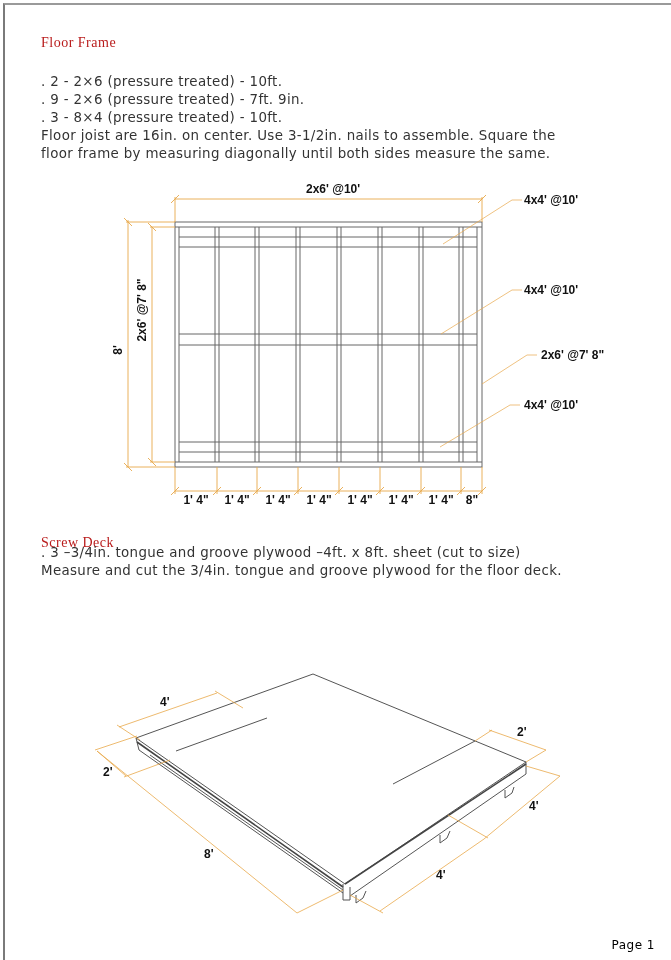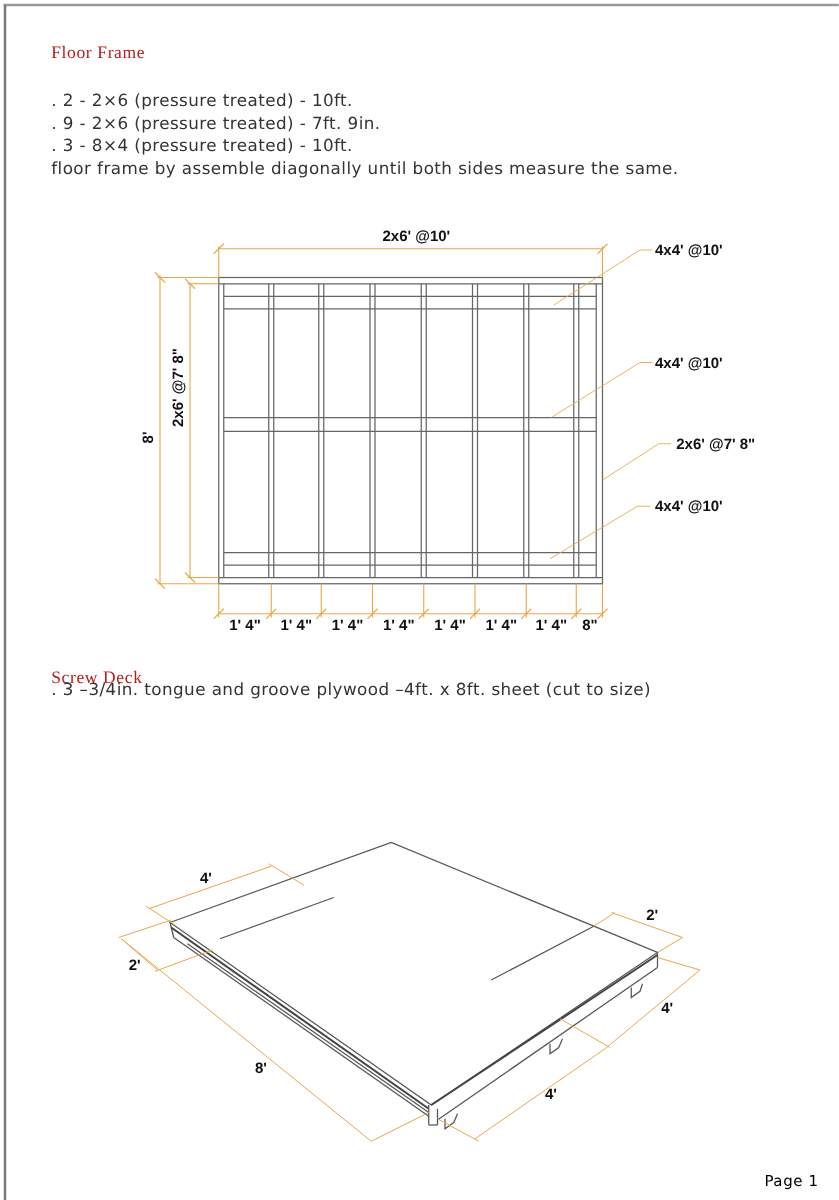--- a/index.html
+++ b/index.html
@@ -20,21 +20,22 @@
 <body>
 
 <div class="page-border"></div>
 
 <h1 class="heading" style="top:35px">Floor Frame</h1>
 
 <div class="text-block" style="top:73px">
   <div>. 2  -  2×6 (pressure treated)  -  10ft.</div>
   <div>. 9  -  2×6 (pressure treated)  -  7ft. 9in.</div>
   <div>. 3  -  8×4 (pressure treated)  -  10ft.</div>
-  <div>floor frame by assemble diagonally until both sides measure the same.</div>
+  <div>Floor joist are 16in. on center. Use 3-1/2in. nails to assemble. Square the</div>
+  <div>floor frame by measuring diagonally until both sides measure the same.</div>
 </div>
 
 <svg class="diagram" width="671" height="960" viewBox="0 0 671 960">
 
   <g fill="none" stroke="#666" stroke-width="1">
 
     <rect x="175" y="222" width="307" height="245"></rect>
     <line x1="175" y1="227" x2="482" y2="227"></line>
     <line x1="175" y1="462" x2="482" y2="462"></line>
 
@@ -195,15 +196,16 @@
     <text class="dim-text" x="517" y="736">2'</text>
     <text class="dim-text" x="529" y="810">4'</text>
     <text class="dim-text" x="436" y="879">4'</text>
   </g>
 </svg>
 
 <h1 class="heading" style="top:535px">Screw Deck</h1>
 
 <div class="text-block" style="top:544px">
   <div>. 3 –3/4in. tongue and groove plywood –4ft. x 8ft. sheet (cut to size)</div>
+  <div>Measure and cut the 3/4in. tongue and groove plywood for the floor deck.</div>
 </div>
 
 <div class="page-num">Page 1</div>
 
 </body></html>

